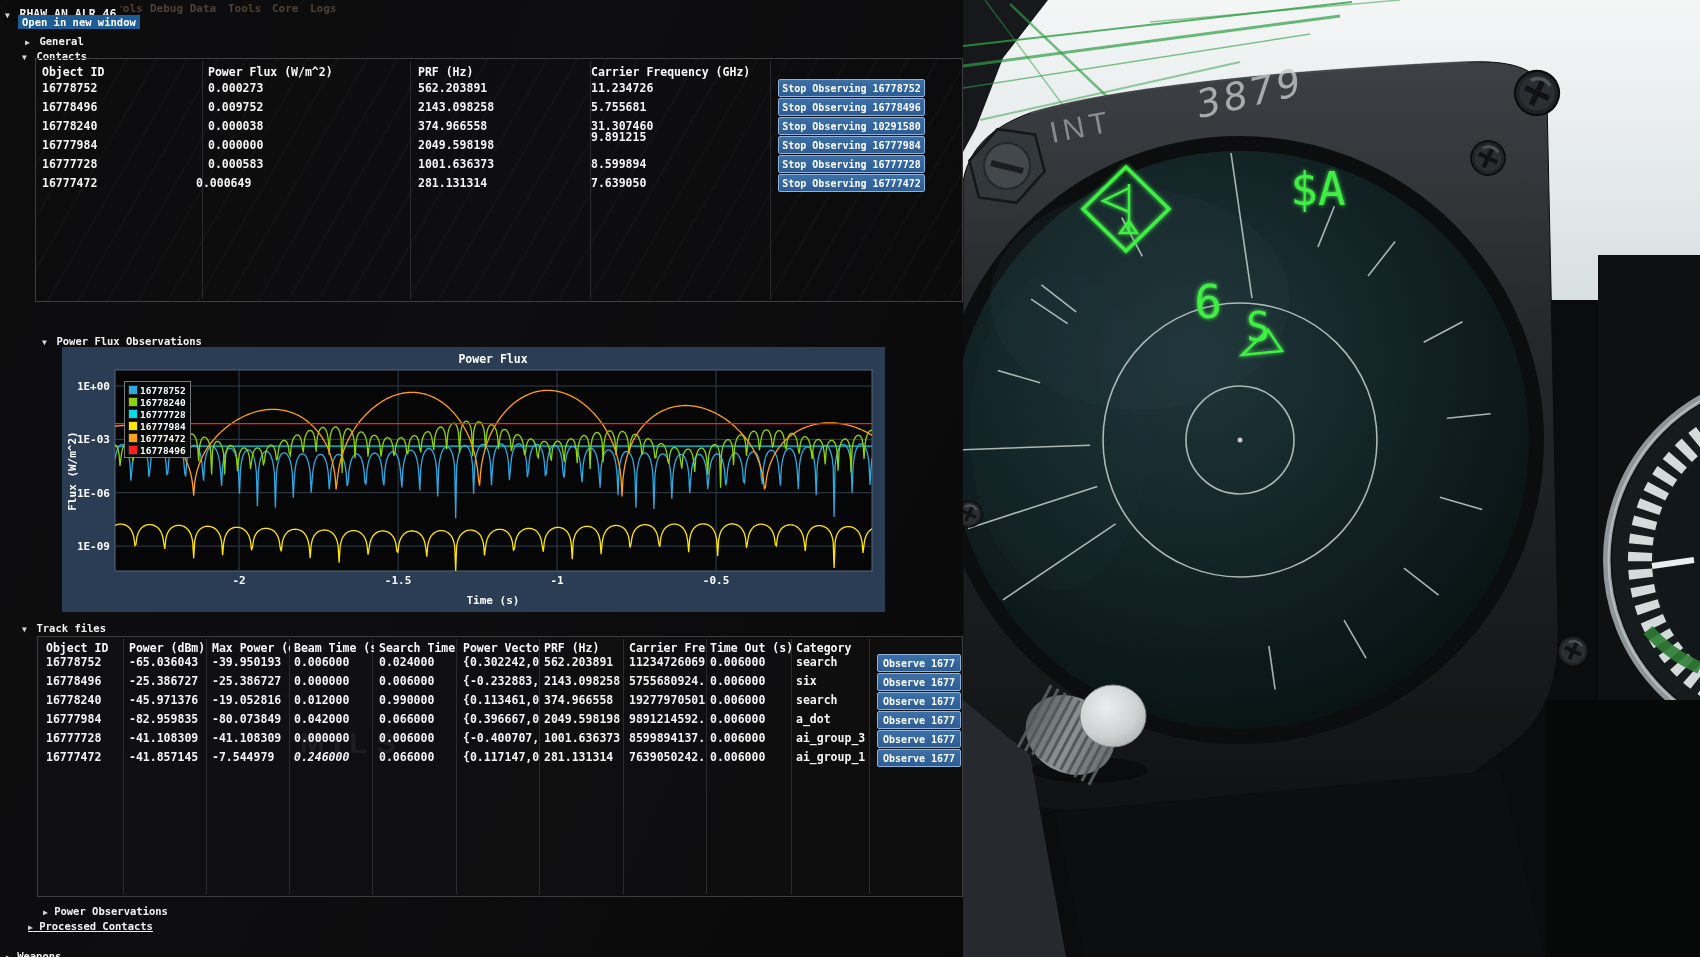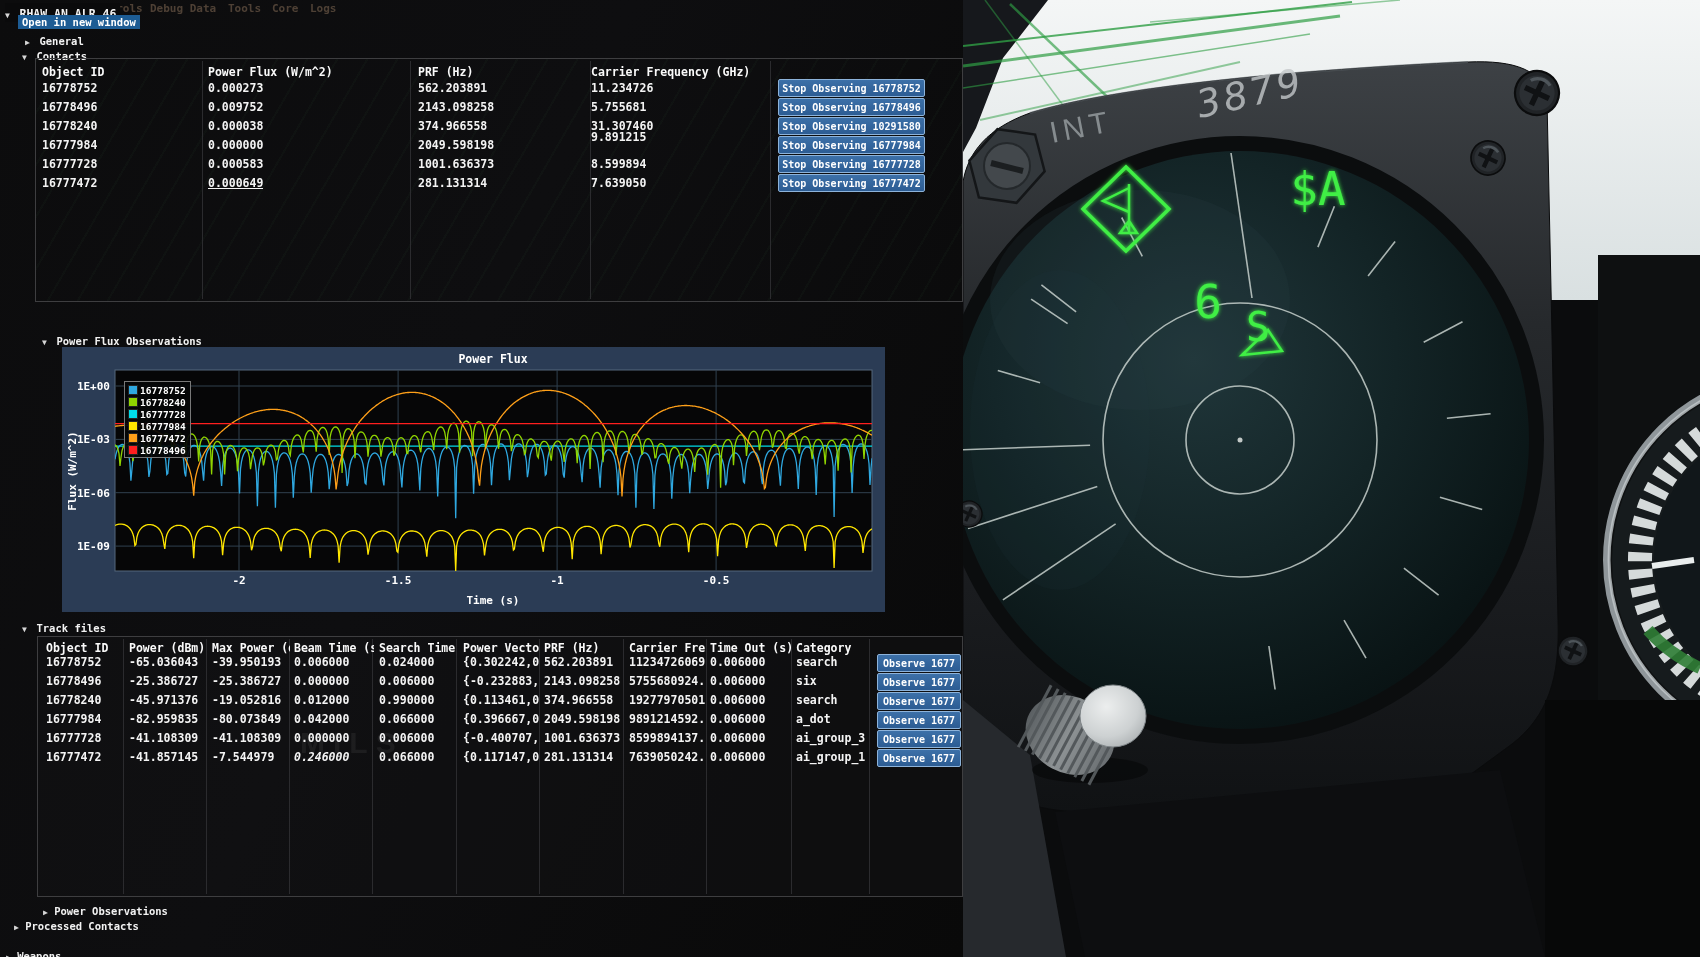--- a/index.html
+++ b/index.html
@@ -91,21 +91,21 @@
           <div class="cell" style="left: 172px; top: 79px; position: absolute;">0.000000</div>
           <div class="cell" style="left: 382px; top: 79px; position: absolute;">2049.598198</div>
           <div class="cell" style="left: 555px; top: 71px; position: absolute;">9.891215</div>
           <div class="btn" style="left: 742px; top: 77px; width: 145px; height: 16px; position: absolute;">Stop Observing 16777984</div>
           <div class="cell" style="left: 6px; top: 98px; position: absolute;">16777728</div>
           <div class="cell" style="left: 172px; top: 98px; position: absolute;">0.000583</div>
           <div class="cell" style="left: 382px; top: 98px; position: absolute;">1001.636373</div>
           <div class="cell" style="left: 555px; top: 98px; position: absolute;">8.599894</div>
           <div class="btn" style="left: 742px; top: 96px; width: 145px; height: 16px; position: absolute;">Stop Observing 16777728</div>
           <div class="cell" style="left: 6px; top: 117px; position: absolute;">16777472</div>
-          <div class="cell" style="left: 172px; top: 117px; position: absolute; text-decoration: underline;">0.000649</div>
+          <div class="cell" style="left: 160px; top: 117px; position: absolute;">0.000649</div>
           <div class="cell" style="left: 382px; top: 117px; position: absolute;">281.131314</div>
           <div class="cell" style="left: 555px; top: 117px; position: absolute;">7.639050</div>
           <div class="btn" style="left: 742px; top: 115px; width: 145px; height: 16px; position: absolute;">Stop Observing 16777472</div>
         </div>
     </div>
 
     <div class="abs" style="left:42px;top:330px;">
       <span class="arrow">▼</span>
       <span class="treelbl">Power Flux Observations</span>
     </div>
@@ -270,21 +270,21 @@
           <div class="cell" style="left: 506px; top: 113px; width: 80px; position: absolute;">281.131314</div>
           <div class="cell" style="left: 591px; top: 113px; width: 76px; position: absolute;">7639050242.07</div>
           <div class="cell" style="left: 672px; top: 113px; width: 82px; position: absolute;">0.006000</div>
           <div class="cell" style="left: 758px; top: 113px; width: 70px; position: absolute;">ai_group_1</div>
           <div class="btn" style="left: 839px; top: 112px; width: 82px; height: 16px; position: absolute;">Observe 1677</div>
         </div>
     </div>
 
     <div id="tree-bottom">
         <div style="left: 43px; top: 900px; position: absolute;"><span class="arrow">▶</span><span class="treelbl"> Power Observations</span></div>
-        <div style="left: 14px; top: 915px; position: absolute;"><span class="arrow">▶</span><span class="treelbl"> Processed Contacts</span></div>
+        <div style="left: 28px; top: 915px; position: absolute; text-decoration: underline;"><span class="arrow">▶</span><span class="treelbl"> Processed Contacts</span></div>
         <div style="left: 6px; top: 930px; position: absolute; margin-top: 20px;"><span class="arrow">▶</span><span class="treelbl"> Radar</span></div>
         <div style="left: 6px; top: 945px; position: absolute;"><span class="arrow">▶</span><span class="treelbl"> Weapons</span></div>
       </div>
 
     <div class="abs faint-bg-text" style="left:300px;top:726px;">MILS</div>
   </div>
 
   <div id="photo">
     <svg id="photo-svg" width="737" height="957" viewBox="963 0 737 957">
       <defs>

